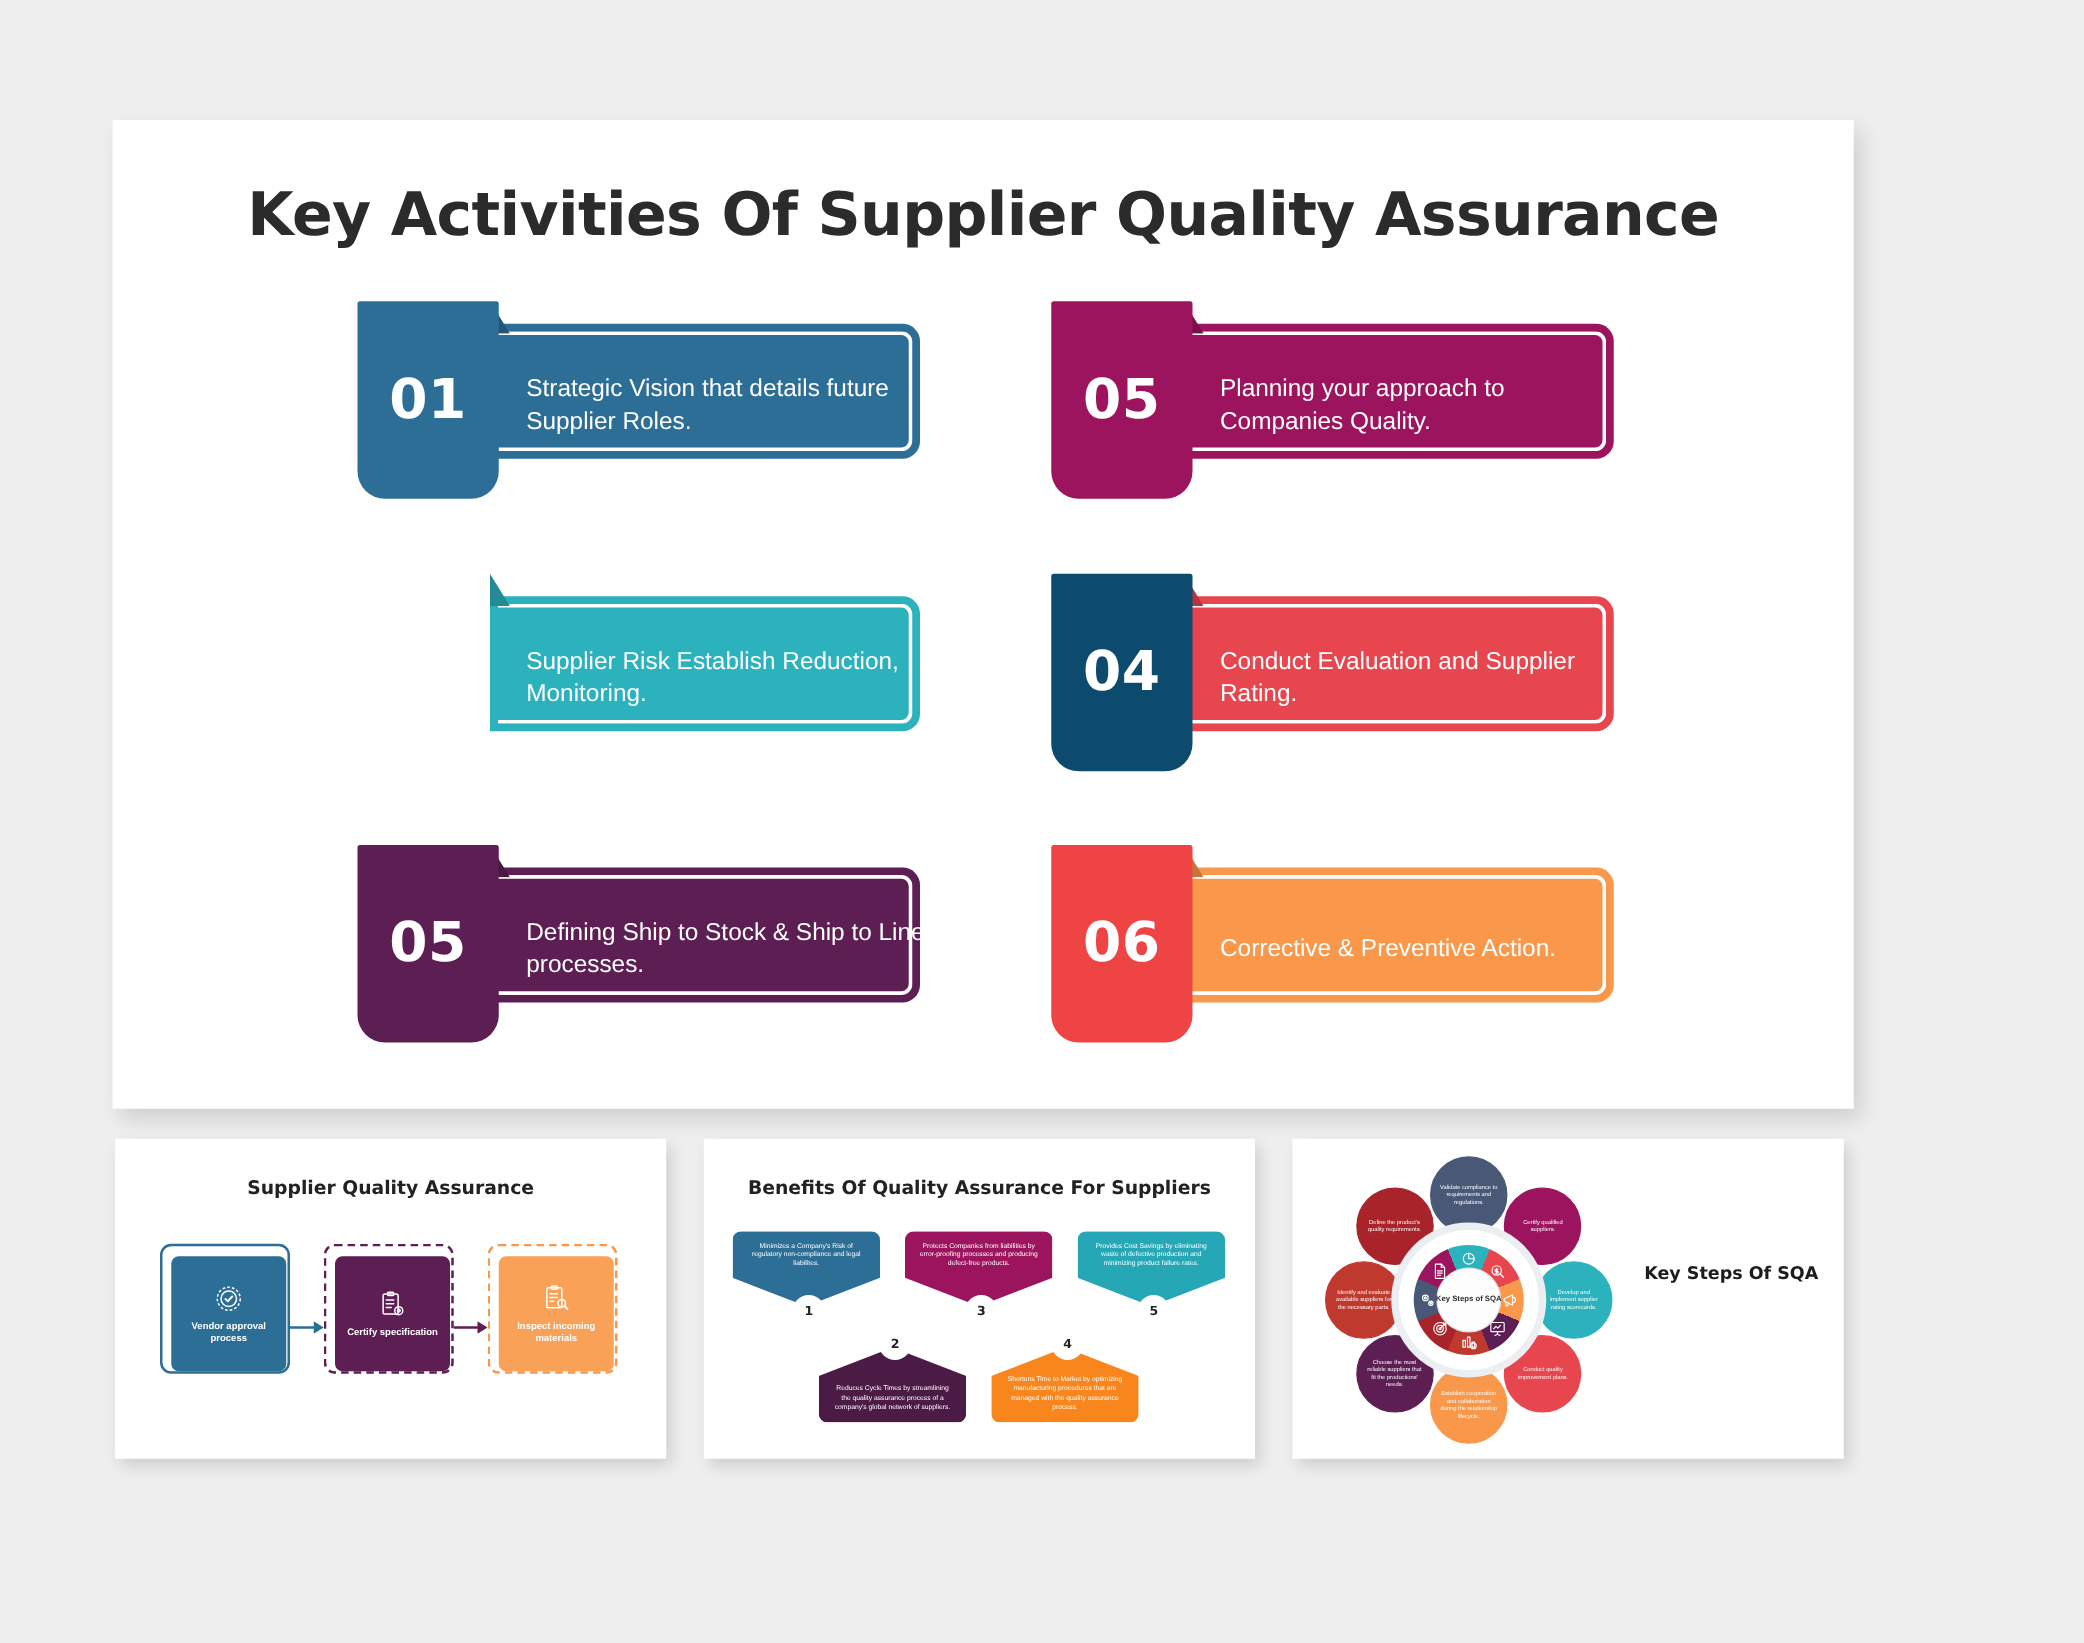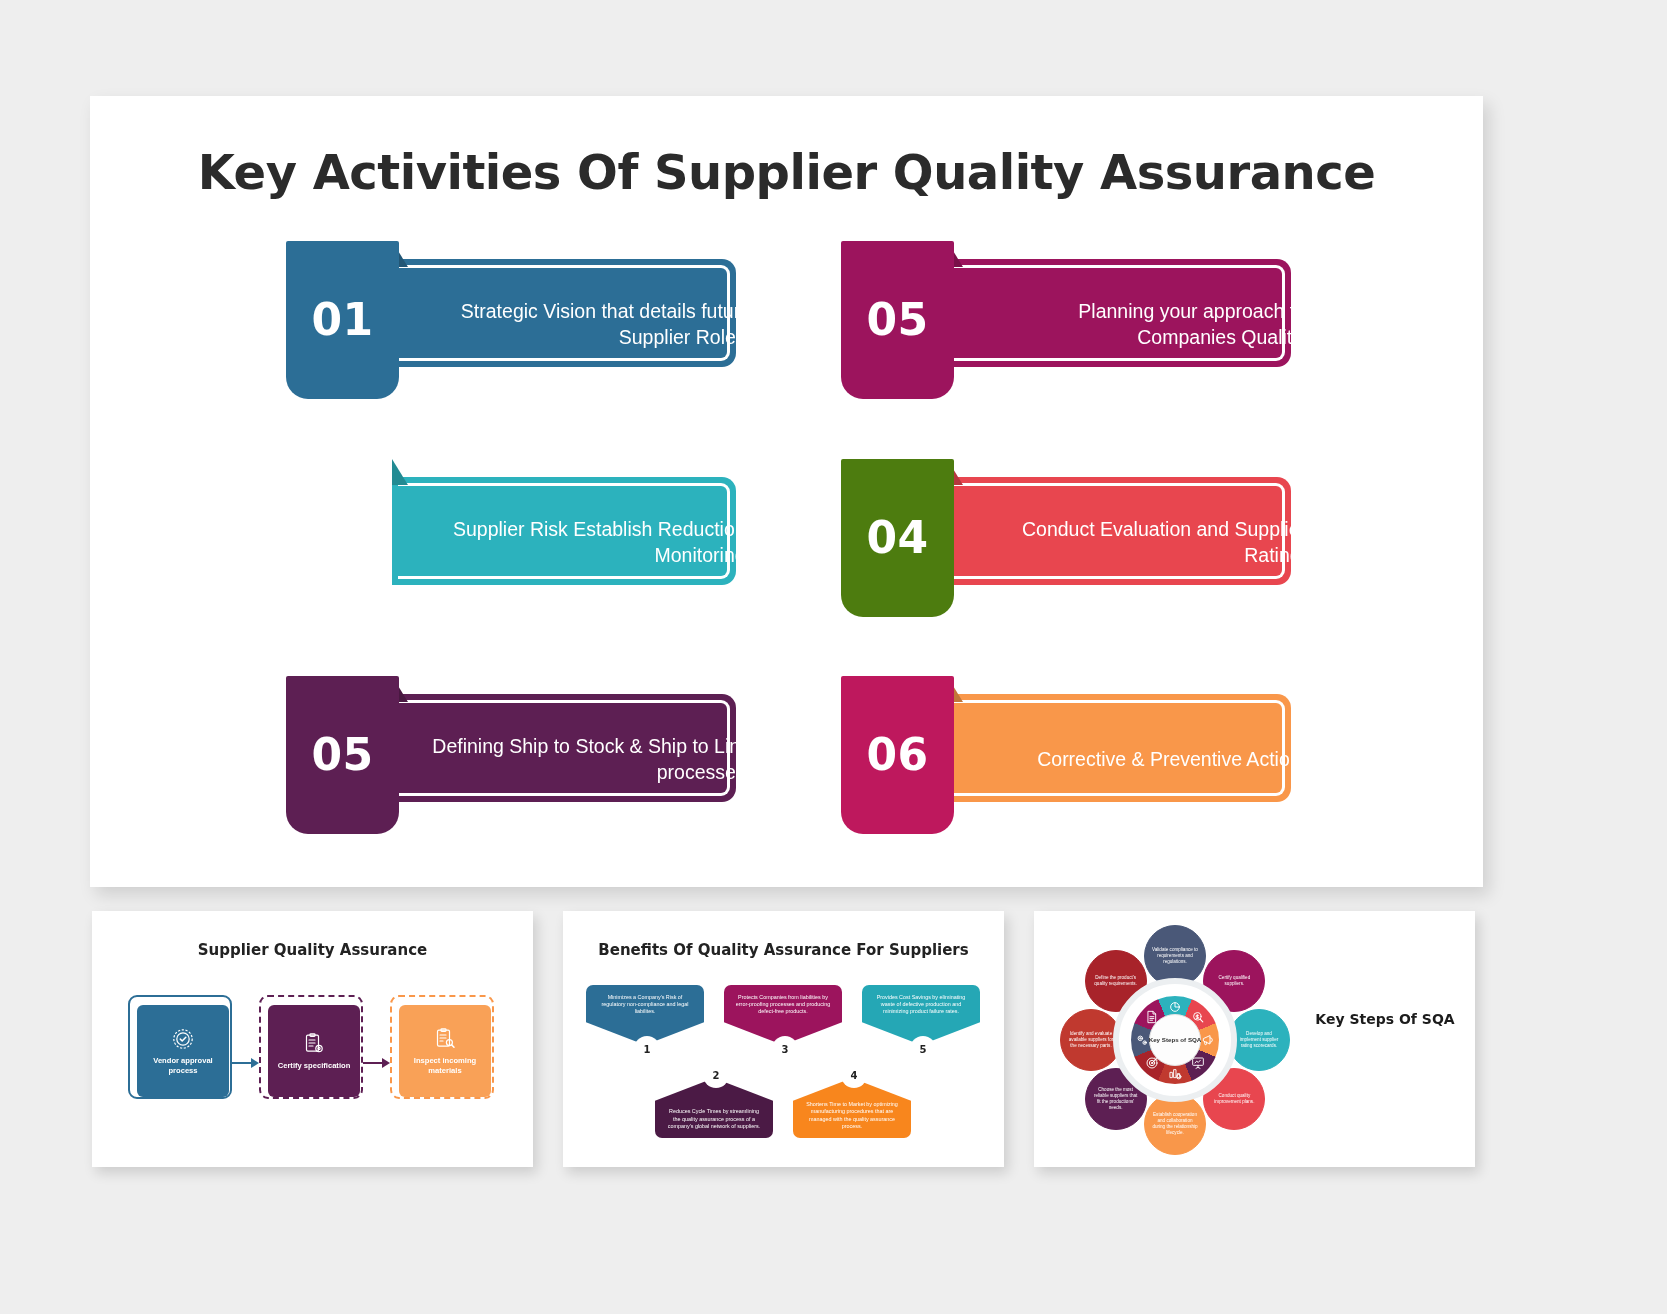--- a/index.html
+++ b/index.html
@@ -100,21 +100,20 @@
     position: absolute;
     left: 135px;
     top: 50%;
     transform: translateY(-50%);
     width: 330px;
     color: #ffffff;
     font-size: 19.5px;
     line-height: 1.34;
     z-index: 4;
     font-family: "Liberation Sans", sans-serif;
-    text-align: right;
   }
 
   
   .thumb {
     position: absolute;
     background: #ffffff;
     box-shadow: 4px 6px 12px rgba(0,0,0,0.14);
     overflow: hidden;
   }
   #thumb-1 { left: 92px;  top: 911px; width: 441px; height: 256px; }
@@ -259,41 +258,41 @@
         <div class="card-bar" style="background:#2cb2bd">
           <div class="card-bar-inner"></div>
         </div>
         <div class="card-text">Supplier Risk Establish Reduction, Monitoring.</div>
       </div>
       <div class="card col1 row1">
         <div class="card-fold" style="background:#e8464f"></div>
         <div class="card-bar" style="background:#e8464f">
           <div class="card-bar-inner"></div>
         </div>
-        <div class="card-tab" style="background:#4d7c0f">
+        <div class="card-tab" style="background:#0c4a6e">
           <span class="card-num">04</span>
         </div>
         <div class="card-text">Conduct Evaluation and Supplier Rating.</div>
       </div>
       <div class="card col0 row2">
         <div class="card-fold" style="background:#5d1f53"></div>
         <div class="card-bar" style="background:#5d1f53">
           <div class="card-bar-inner"></div>
         </div>
         <div class="card-tab" style="background:#5d1f53">
           <span class="card-num">05</span>
         </div>
         <div class="card-text">Defining Ship to Stock &amp; Ship to Line processes.</div>
       </div>
       <div class="card col1 row2">
         <div class="card-fold" style="background:#f9974a"></div>
         <div class="card-bar" style="background:#f9974a">
           <div class="card-bar-inner"></div>
         </div>
-        <div class="card-tab" style="background:#be185d">
+        <div class="card-tab" style="background:#ef4444">
           <span class="card-num">06</span>
         </div>
         <div class="card-text">Corrective &amp; Preventive Action.</div>
       </div>
     </div>
 </div>
 
 <div class="thumb" id="thumb-1">
   <div class="thumb-title">Supplier Quality Assurance</div>
 </div>

